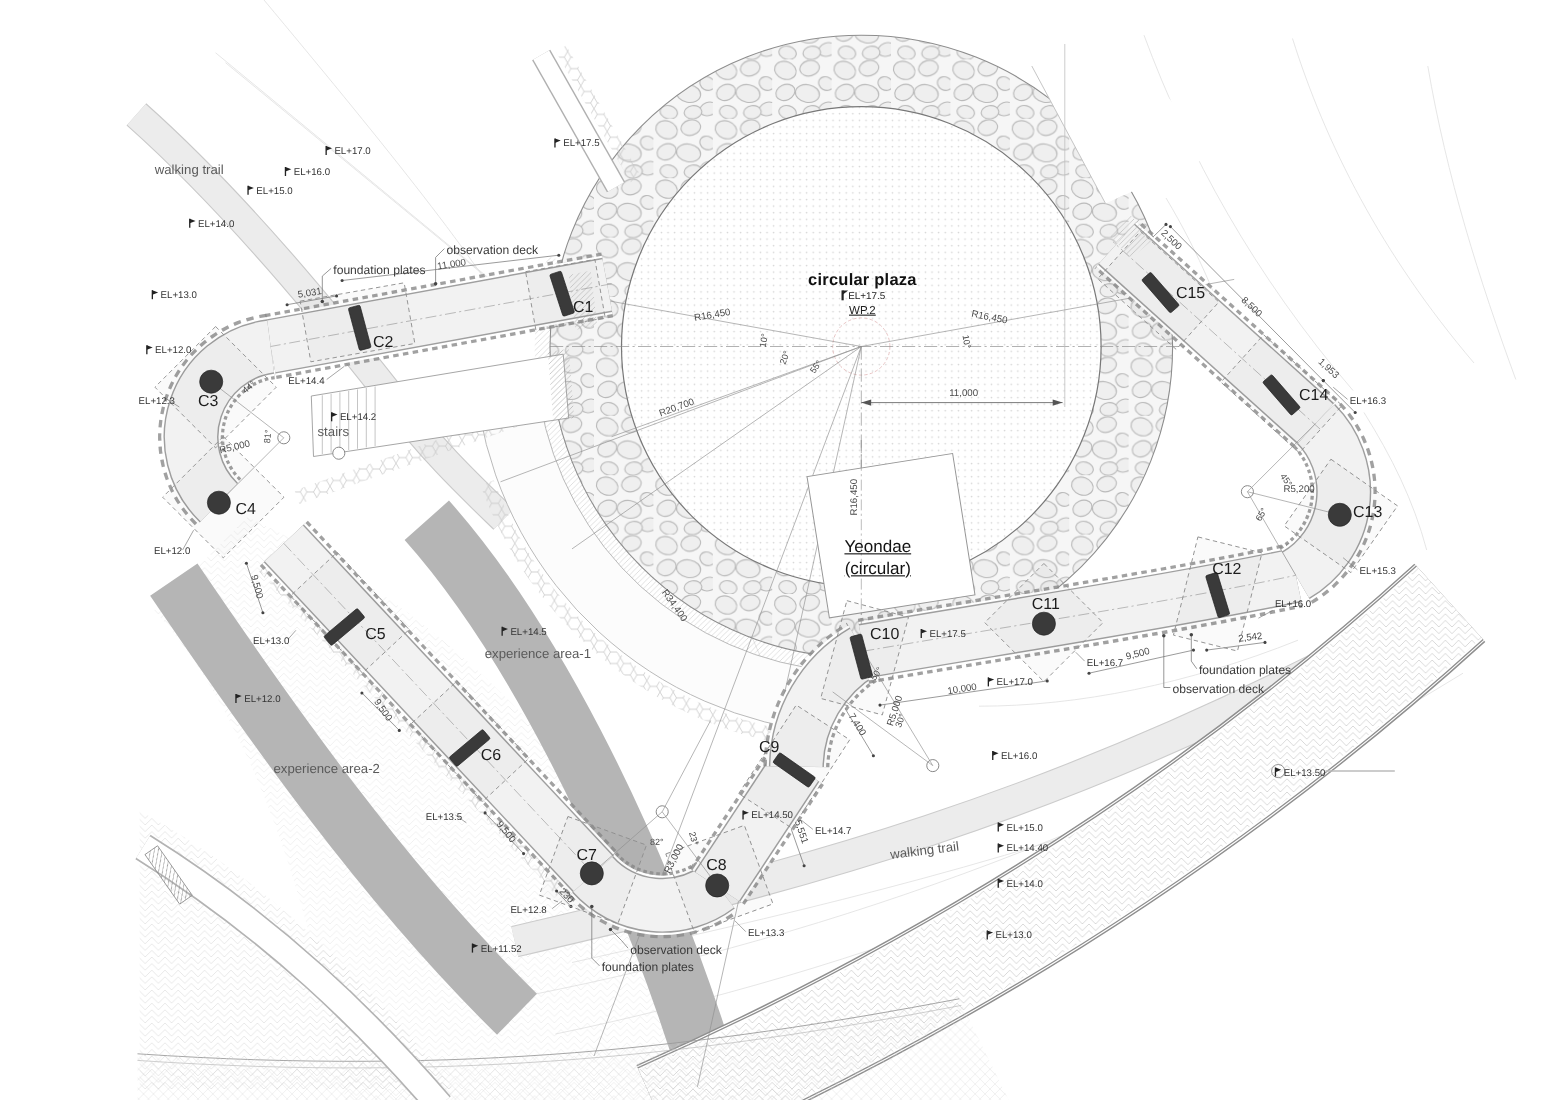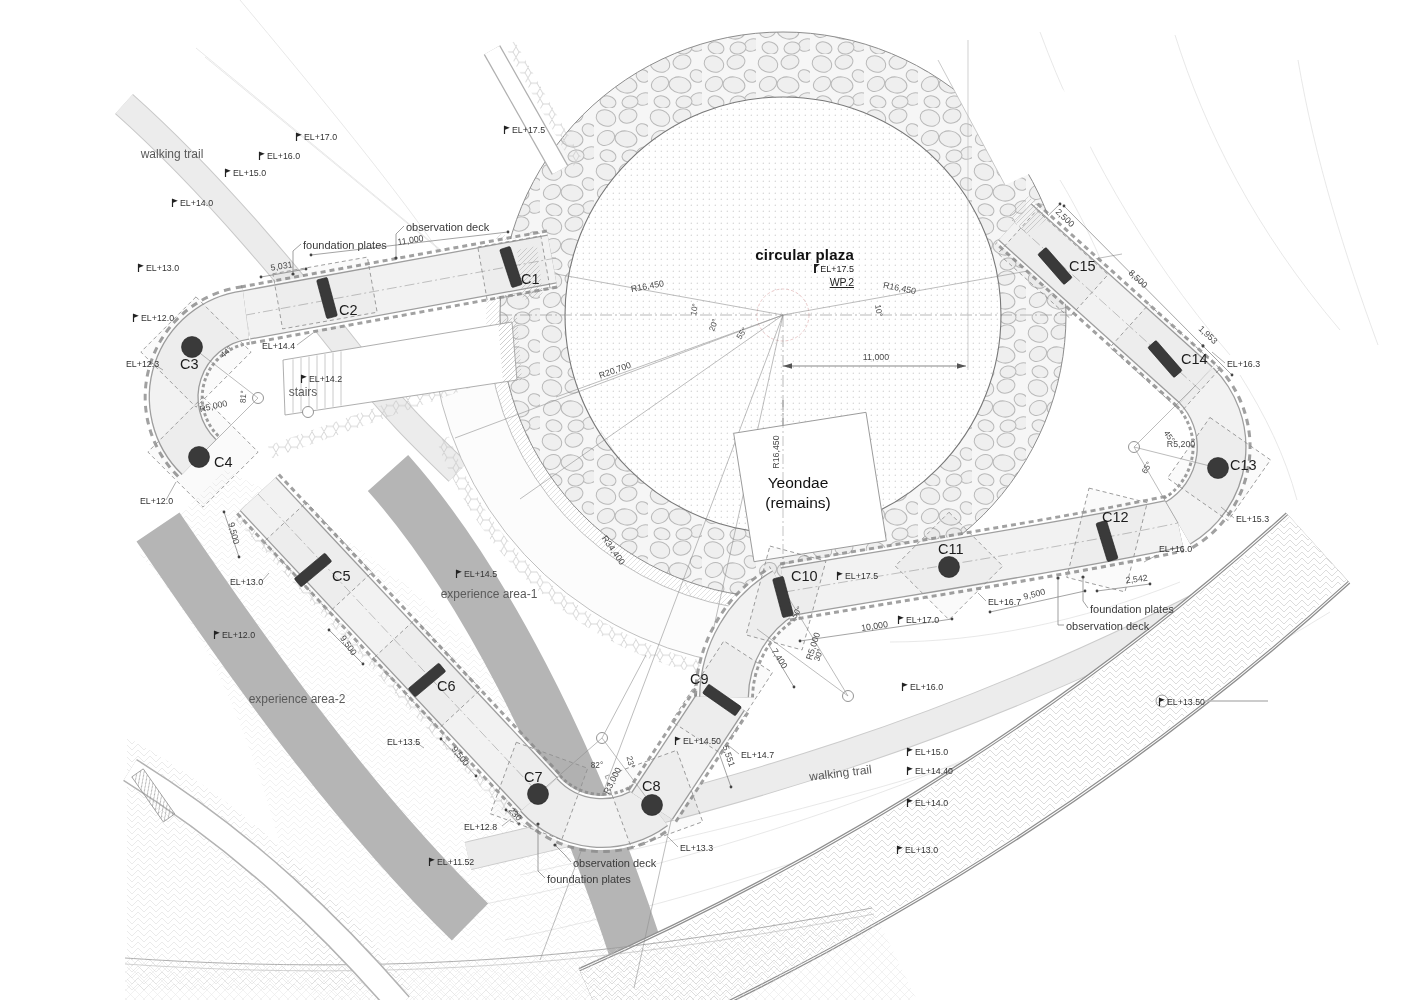--- a/index.html
+++ b/index.html
@@ -5,21 +5,21 @@
   html,body{margin:0;padding:0;background:#fff;}
   .stage{position:relative;width:1414px;height:1000px;background:#fff;overflow:hidden;
          font-family:"Liberation Sans",sans-serif;}
   svg text{font-family:"Liberation Sans",sans-serif;}
   .t-area{font-size:12px;fill:#5a5a5a;}
   .t-c{font-size:14.5px;fill:#1c1c1c;}
   .t-el{font-size:8.8px;fill:#333;}
   .t-dim{font-size:8.8px;fill:#4a4a4a;}
   .t-ang{font-size:8.2px;fill:#4a4a4a;}
   .t-call{font-size:11px;fill:#3a3a3a;}
-  .hdr{position:absolute;text-align:right;color:#111;}
+  .hdr{position:absolute;text-align:center;color:#111;}
   .hdr .title{font-size:15px;font-weight:bold;letter-spacing:.2px;}
   .hdr .sub{font-size:9px;color:#222;margin-top:1px;}
   .hdr .wp{font-size:10.5px;color:#222;margin-top:2px;text-decoration:underline;}
   .yeon{position:absolute;text-align:center;font-size:15.5px;color:#111;line-height:1.3;}
   .flagglyph{display:inline-block;width:8px;height:9px;position:relative;vertical-align:-1px;}
   .flagglyph i{position:absolute;left:2px;top:0;bottom:0;width:1.5px;background:#222;}
   .flagglyph b{position:absolute;left:3px;top:0;width:0;height:0;
                border-top:4px solid #222;border-right:5px solid transparent;}
 </style>
 </head>
@@ -416,17 +416,17 @@
       <text x="297" y="703" class="t-area" text-anchor="middle">experience area-2</text>
       <text x="303" y="396" class="t-area" text-anchor="middle">stairs</text>
     </svg>
 
   <div class="hdr" style="left:714px;top:246px;width:140px;">
     <div class="title">circular plaza</div>
     <div class="sub"><span class="flagglyph"><i></i><b></b></span><span>EL+17.5</span></div>
     <div class="wp">WP.2</div>
   </div>
 
-  <div class="yeon" style="left:735px;top:473px;width:126px;">
+  <div class="yeon" style="left:735px;top:488px;width:126px;text-decoration:underline;">
     <div>Yeondae</div>
-    <div>(remains)</div>
+    <div>(circular)</div>
   </div>
 </div>
 
 </body></html>

